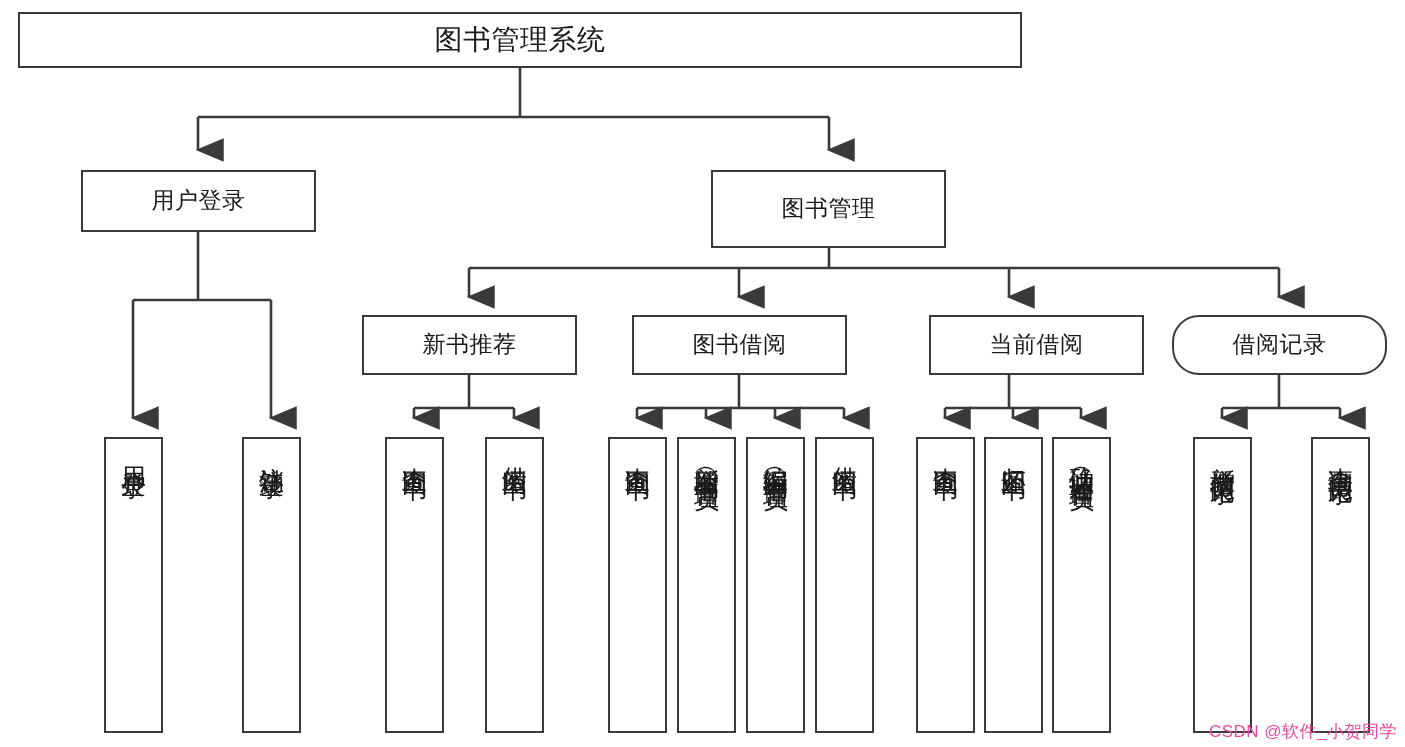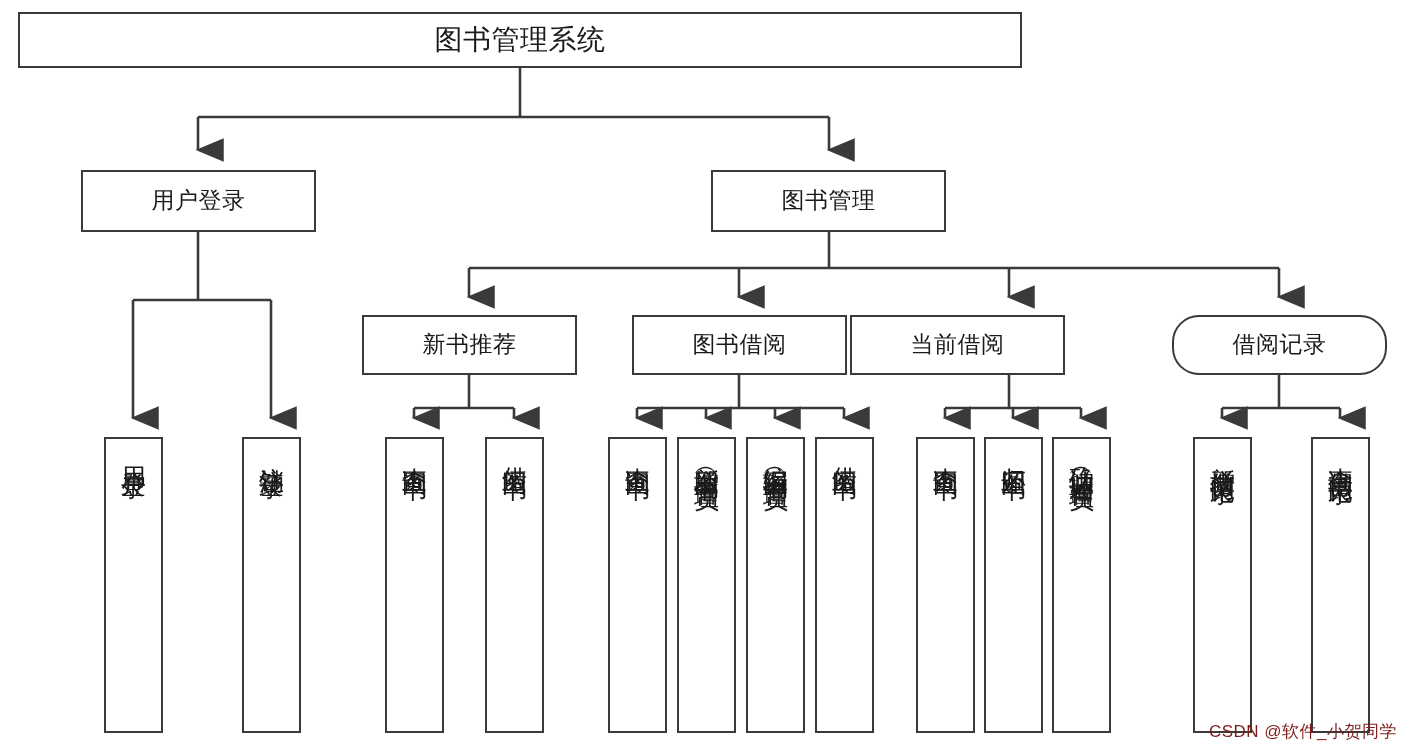--- a/index.html
+++ b/index.html
@@ -57,21 +57,21 @@
     font-size: 25px;
     line-height: 1.0;
     letter-spacing: 3px;
     white-space: nowrap;
   }
   .watermark {
     position: absolute;
     right: 8px;
     bottom: 4px;
     font-size: 17px;
-    color: #7f1d1d;
+    color: #ec4899;
     letter-spacing: 0.5px;
     white-space: nowrap;
     font-family: "Liberation Sans", "DejaVu Sans", sans-serif;
   }
 </style>
 </head>
 <body>
 
 <div id="canvas">
 
@@ -125,31 +125,31 @@
     </g>
   </svg>
 
   <div class="node root horizontal" style="left:18px; top:12px; width:1004px; height:56px;">
     <span class="label">图书管理系统</span>
   </div>
 
   <div class="node horizontal" style="left:81px; top:170px; width:235px; height:62px;">
     <span class="label">用户登录</span>
   </div>
-  <div class="node horizontal" style="left:711px; top:170px; width:235px; height:62px;">
+  <div class="node horizontal" style="left:711px; top:170px; width:235px; height:78px;">
     <span class="label">图书管理</span>
   </div>
 
   <div class="node horizontal" style="left:362px; top:315px; width:215px; height:60px;justify-content:center;">
     <span class="label">新书推荐</span>
   </div>
   <div class="node horizontal" style="left:632px; top:315px; width:215px; height:60px;">
     <span class="label">图书借阅</span>
   </div>
-  <div class="node horizontal" style="left:850px; top:315px; width:215px; height:60px;">
+  <div class="node horizontal" style="left:929px; top:315px; width:215px; height:60px;">
     <span class="label">当前借阅</span>
   </div>
   <div class="node horizontal" style="left:1172px; top:315px; width:215px; height:60px;border-radius:27px;">
     <span class="label">借阅记录</span>
   </div>
 
   <div class="node vertical" style="left:104px; top:437px; width:59px; height:296px;">
     <span class="label">用户登录</span>
   </div>
   <div class="node vertical" style="left:242px; top:437px; width:59px; height:296px;">

